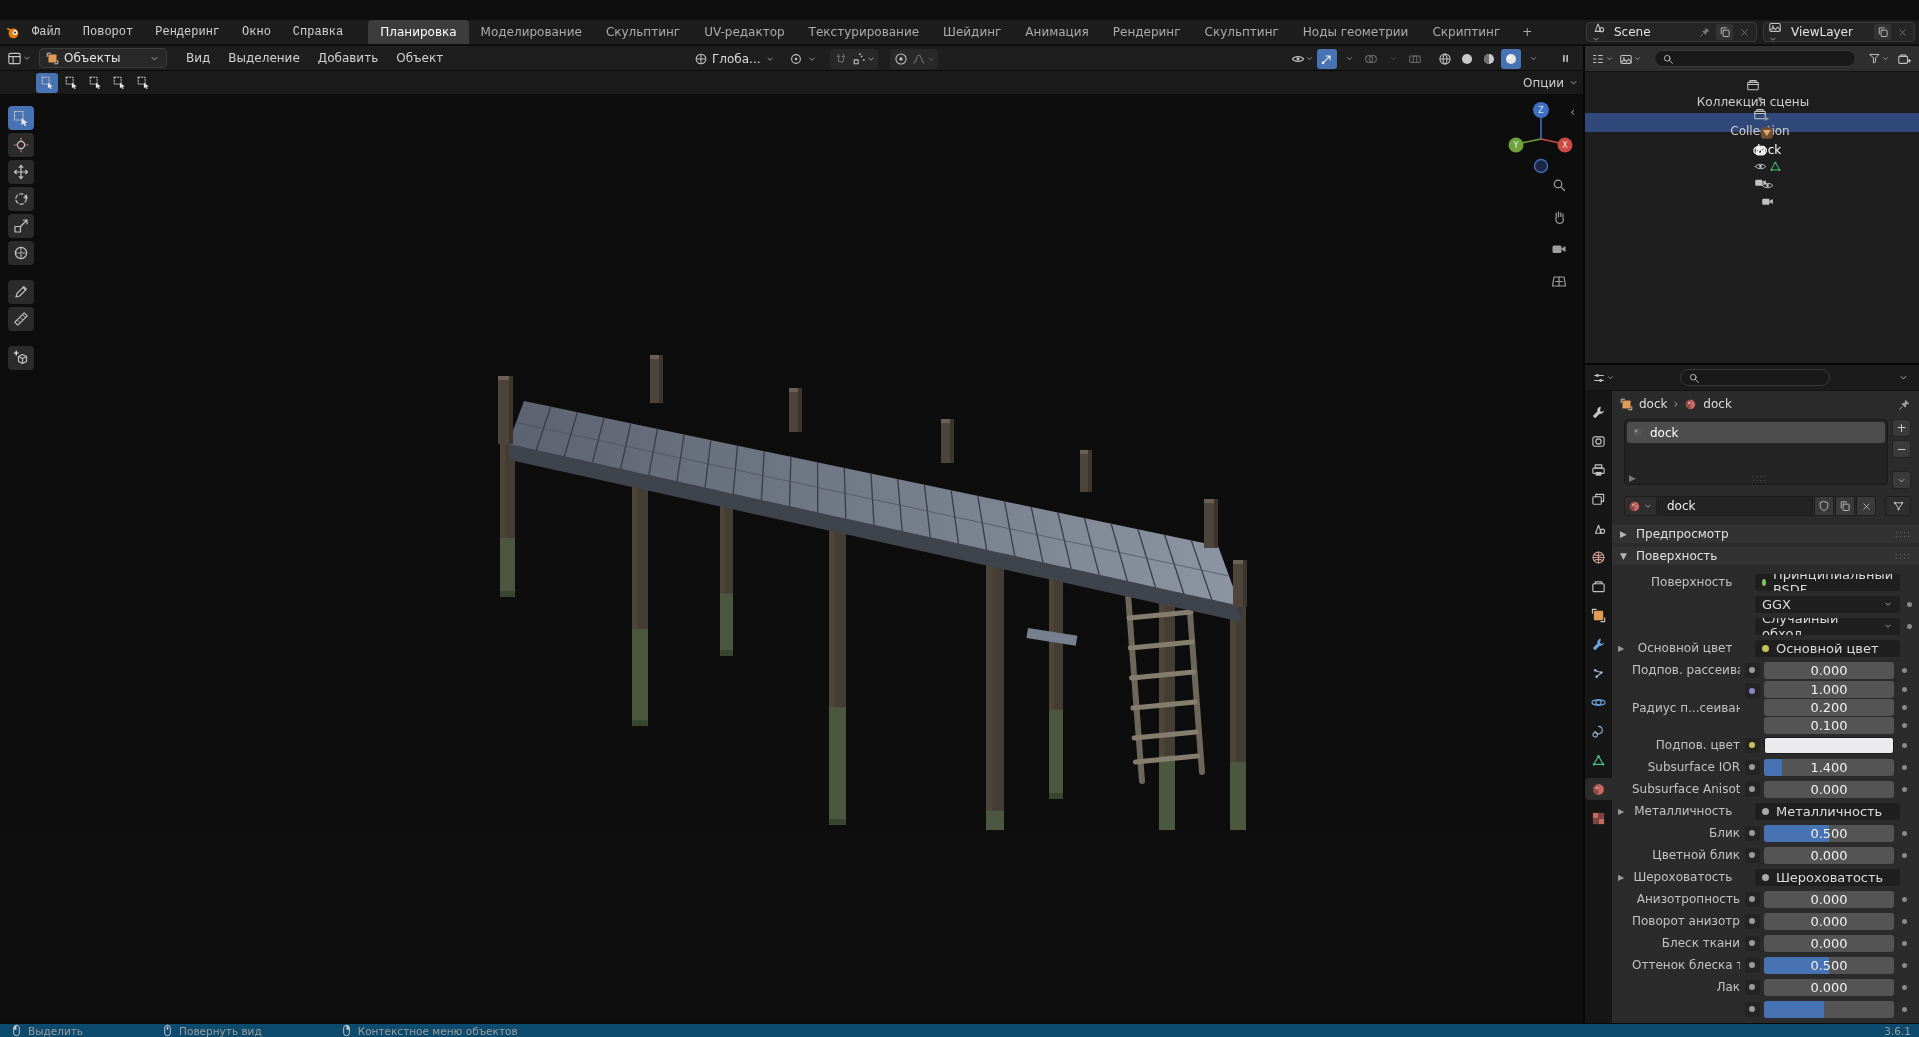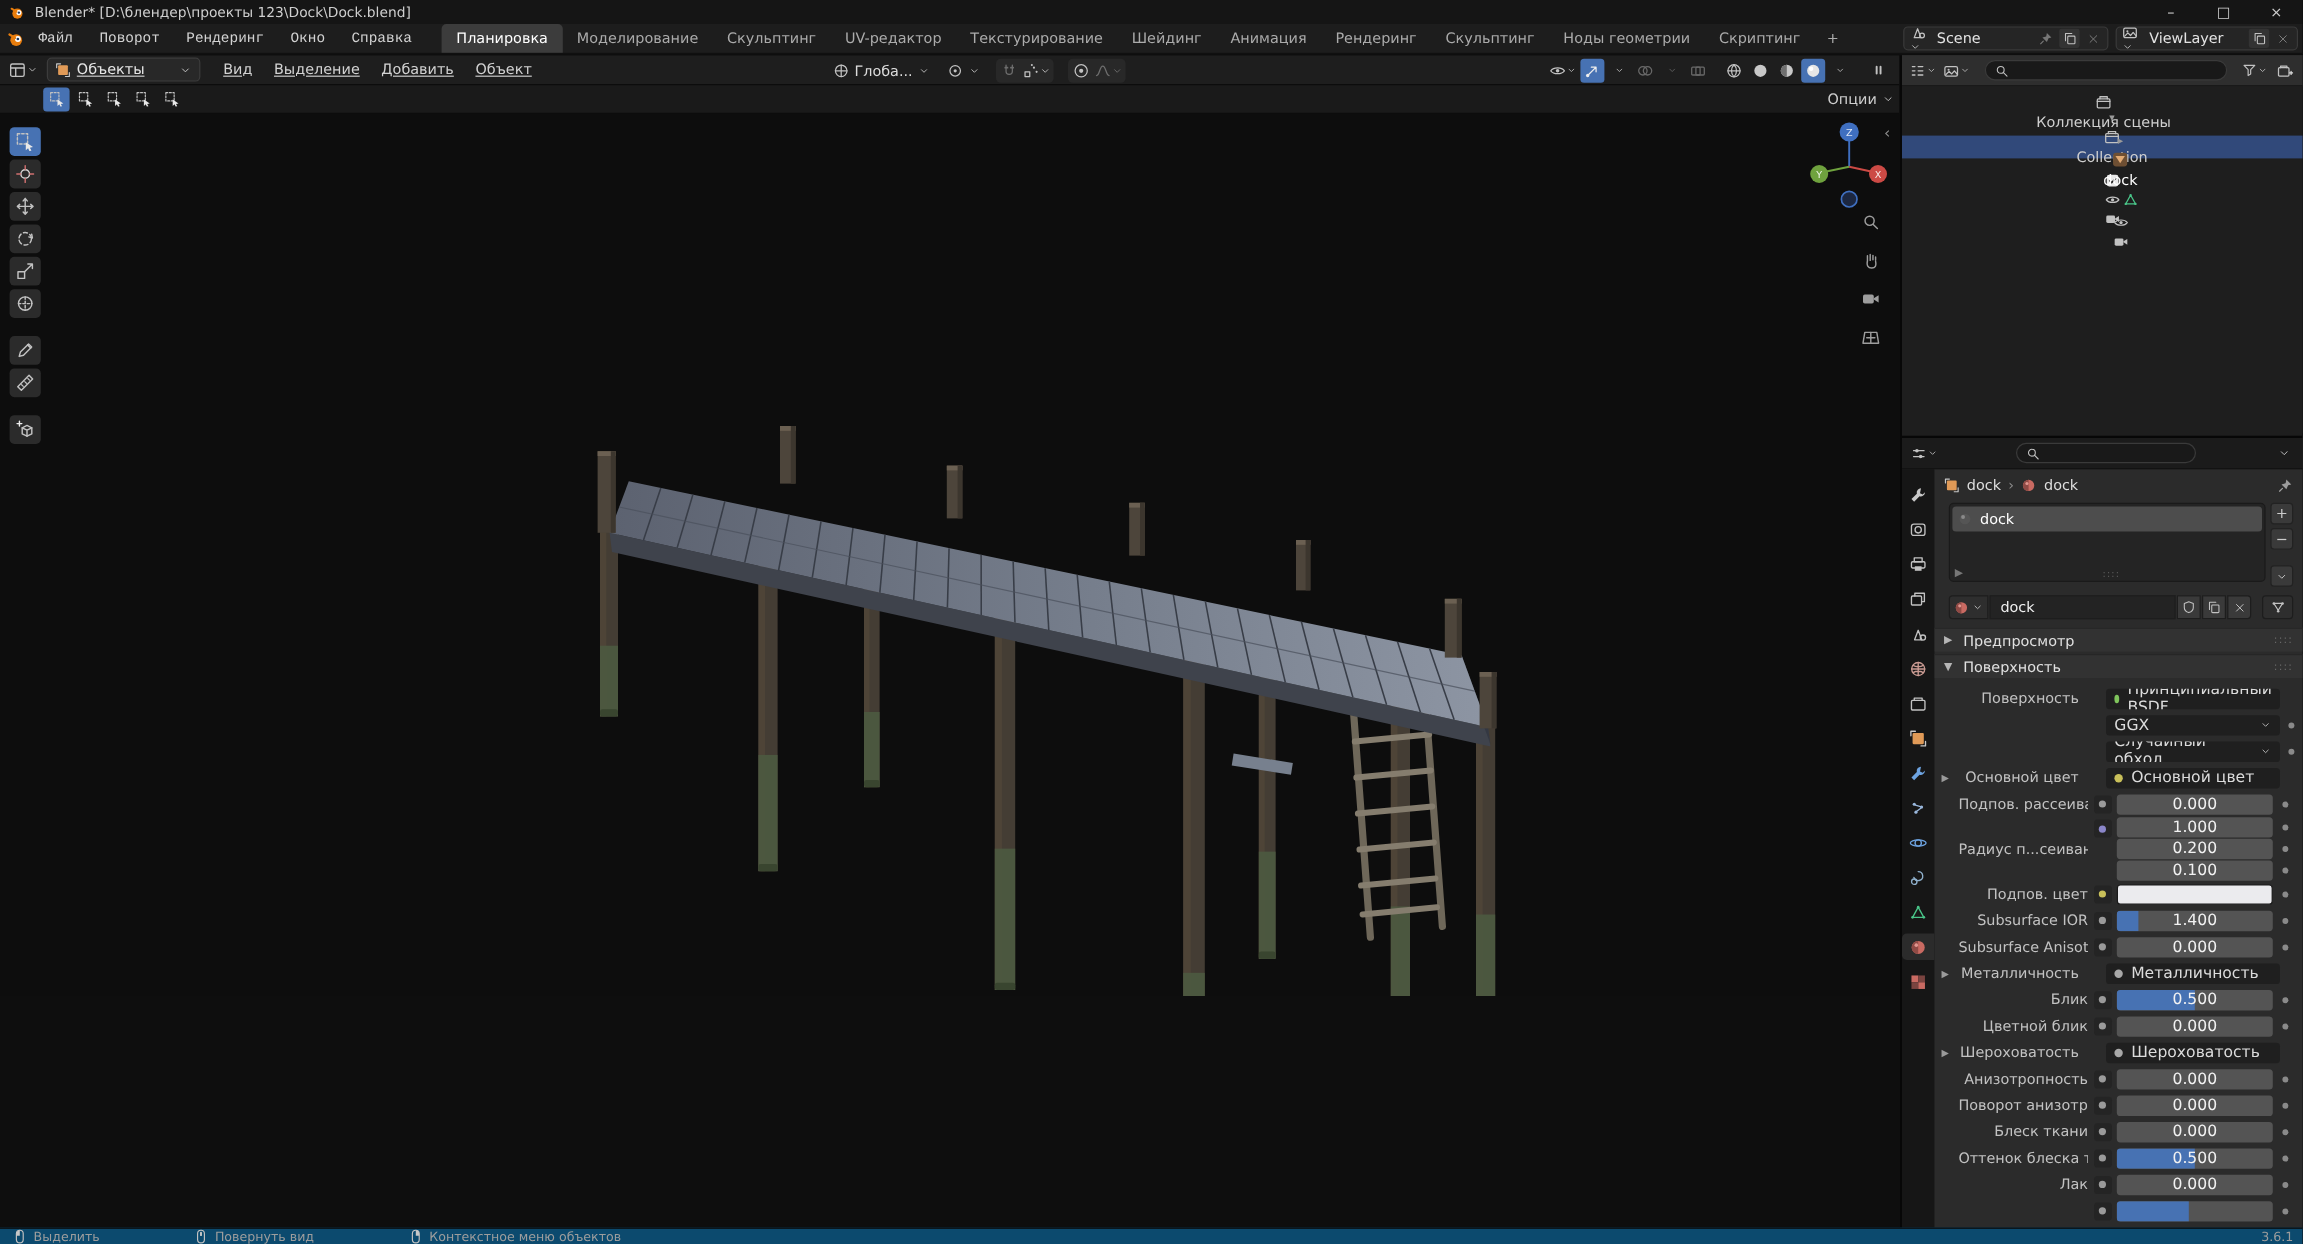--- a/index.html
+++ b/index.html
@@ -17,21 +17,21 @@
   .ws-tabs{display:flex;margin-left:14px;height:100%;align-items:stretch;}
   .ws-tab{display:flex;align-items:center;padding:0 12px;color:#ababab;}
   .ws-tab.active{background:#3c3c3c;color:#fff;border-radius:4px 4px 0 0;}
   .ws-add{display:flex;align-items:center;padding:0 10px;color:#ababab;}
   .id-selectors{position:absolute;right:4px;top:2px;display:flex;gap:6px;}
   .id-box{display:flex;align-items:center;background:#252525;border:1px solid #3a3a3a;border-radius:4px;height:20px;padding:0 4px;gap:3px;}
   .id-box .name{color:#e3e3e3;padding:0 6px;min-width:86px;}
   .mini-btn{display:flex;align-items:center;justify-content:center;width:17px;height:16px;border-radius:2px;background:#333;}
   .mini-ghost{display:flex;align-items:center;justify-content:center;width:16px;height:16px;opacity:.55;}
   
-  .viewport{position:absolute;top:46px;left:0;width:1583px;height:784px;background:#0d0d0d;overflow:hidden;text-decoration:underline;}
+  .viewport{position:absolute;top:46px;left:0;width:1583px;height:784px;background:#0d0d0d;overflow:hidden;}
   .vp-header{position:relative;height:25px;background:#1e1e1e;border-bottom:1px solid #0c0c0c;display:flex;align-items:center;padding-left:6px;gap:2px;}
   .vp-menu{padding:4px 9px;color:#d2d2d2;}
   .mode-box{display:flex;align-items:center;gap:5px;background:#282828;border:1px solid #3c3c3c;border-radius:4px;height:20px;padding:0 6px;margin:0 8px 0 4px;color:#e6e6e6;min-width:128px;}
   .vph-center{position:absolute;left:690px;top:0;height:25px;display:flex;align-items:center;gap:6px;}
   .vph-right{position:absolute;right:8px;top:0;height:25px;display:flex;align-items:center;gap:2px;}
   .hdr-btn{display:flex;align-items:center;justify-content:center;height:20px;min-width:20px;border-radius:3px;padding:0 1px;}
   .hdr-btn.on{background:#4772b3;}
   .hdr-btn.dim{opacity:.45;}
   .hdr-group{display:flex;align-items:center;background:#282828;border-radius:4px;margin:0 3px;padding:0 1px;}
   .flat-dd{display:flex;align-items:center;gap:4px;color:#dcdcdc;padding:0 4px;}
@@ -107,36 +107,20 @@
   
   .statusbar{position:absolute;bottom:0;left:0;right:0;height:14px;background:#0c4a6e;border-top:1px solid #0b0b0b;display:flex;align-items:center;color:#9d9d9d;font-size:10.5px;}
   .hint{display:flex;align-items:center;gap:5px;}
   .sb-version{margin-left:auto;margin-right:8px;color:#9d9d9d;}
 </style>
 </head>
 <body>
 
 <div id="app">
 
-  <div class="titlebar">
-    <span id="app-logo">
-        <svg class="ic" width="13" height="13" viewBox="0 0 16 16" fill="none" stroke="#c2c2c2" stroke-width="1.2" stroke-linecap="round" stroke-linejoin="round" style="">
-          <circle cx="8" cy="9" r="5.2" fill="#e87d0d" stroke="none"></circle>
-          <circle cx="9.5" cy="8" r="2.6" fill="#fff" stroke="none"></circle>
-          <circle cx="9.5" cy="8" r="1.2" fill="#1c3a63" stroke="none"></circle>
-          <path d="M2 4l5 3" stroke="#e87d0d" stroke-width="2"></path>
-        </svg>
-      </span>
-    <span class="title">Blender* [D:\блендер\проекты 123\Dock\Dock.blend]</span>
-    <div class="win-controls">
-      <div class="win-btn">–</div>
-      <div class="win-btn">□</div>
-      <div class="win-btn">×</div>
-    </div>
-  </div>
 
   <div class="topbar">
     <span id="topbar-logo" style="margin-left:6px">
         <svg class="ic" width="15" height="15" viewBox="0 0 16 16" fill="none" stroke="#c2c2c2" stroke-width="1.2" stroke-linecap="round" stroke-linejoin="round" style="">
           <circle cx="8" cy="9" r="5.2" fill="#e87d0d" stroke="none"></circle>
           <circle cx="9.5" cy="8" r="2.6" fill="#fff" stroke="none"></circle>
           <circle cx="9.5" cy="8" r="1.2" fill="#1c3a63" stroke="none"></circle>
           <path d="M2 4l5 3" stroke="#e87d0d" stroke-width="2"></path>
         </svg>
       </span>

